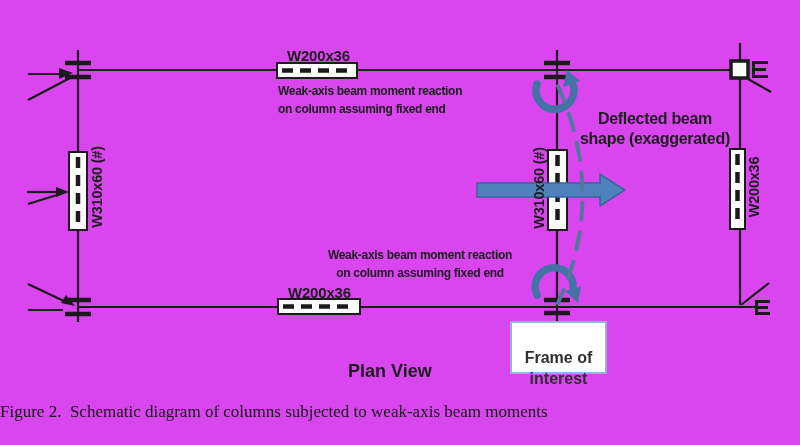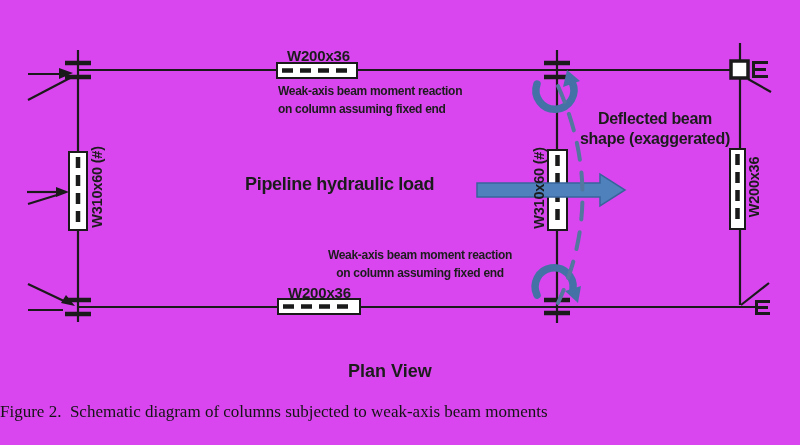--- a/index.html
+++ b/index.html
@@ -113,20 +113,23 @@
   <div class="txt vlabel" style="left:754px;top:187px;">W200x36</div>
 
   <div class="txt annot" style="left:278px;top:83px;">Weak-axis beam moment reaction
 on column assuming fixed end</div>
   <div class="txt annot annot-center" style="left:294px;top:247px;width:252px;">Weak-axis beam moment reaction
 on column assuming fixed end</div>
 
   <div class="txt deflect-label" style="left:580px;top:109px;text-align:center;">Deflected beam
 shape (exaggerated)</div>
 
-  <div class="txt load-label" style="left:245px;top:174px;">Pipeline hydraulic load</div>
 
+  <div class="frame-box">
+    <span>Frame of
+interest</span>
+  </div>
 
   <div class="txt plan-label" style="left:348px;top:361px;">Plan View</div>
 
   <div class="caption">Figure 2.  Schematic diagram of columns subjected to weak-axis beam moments</div>
 
 </div>
 
 </body></html>

